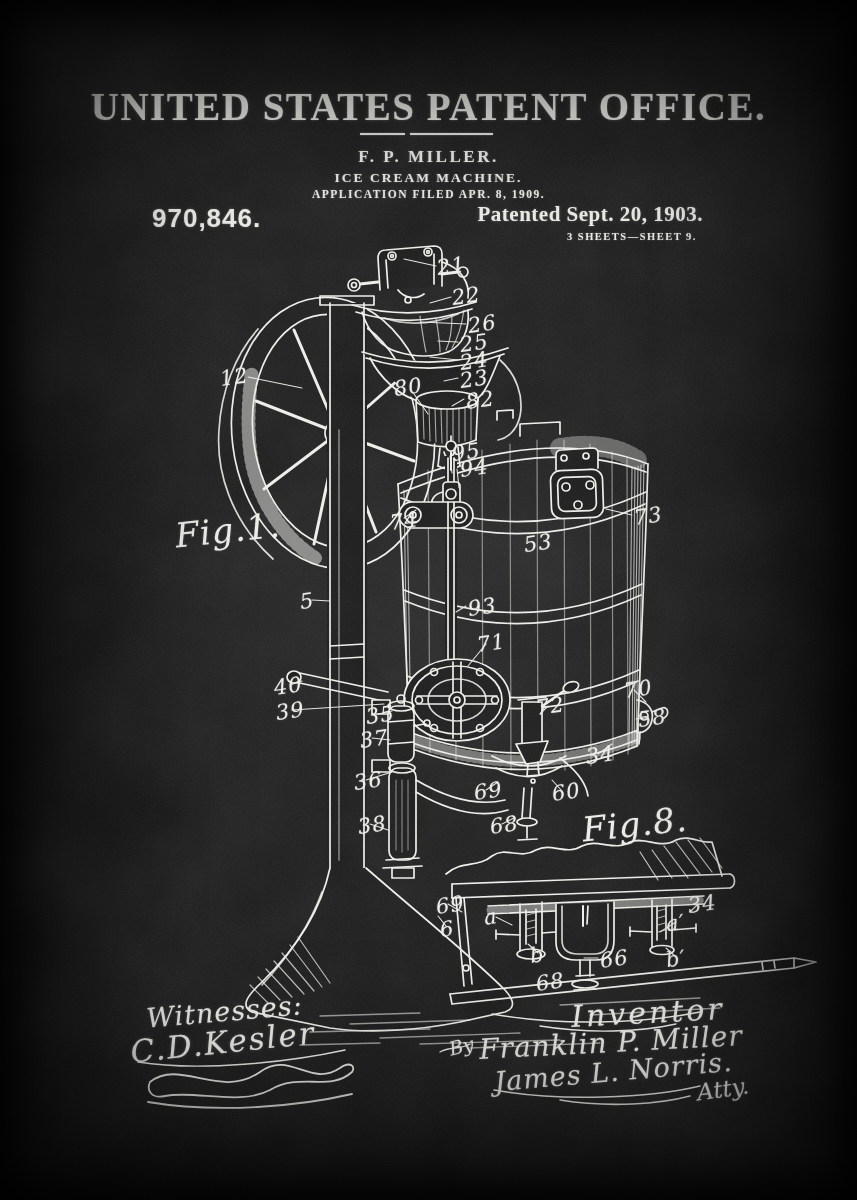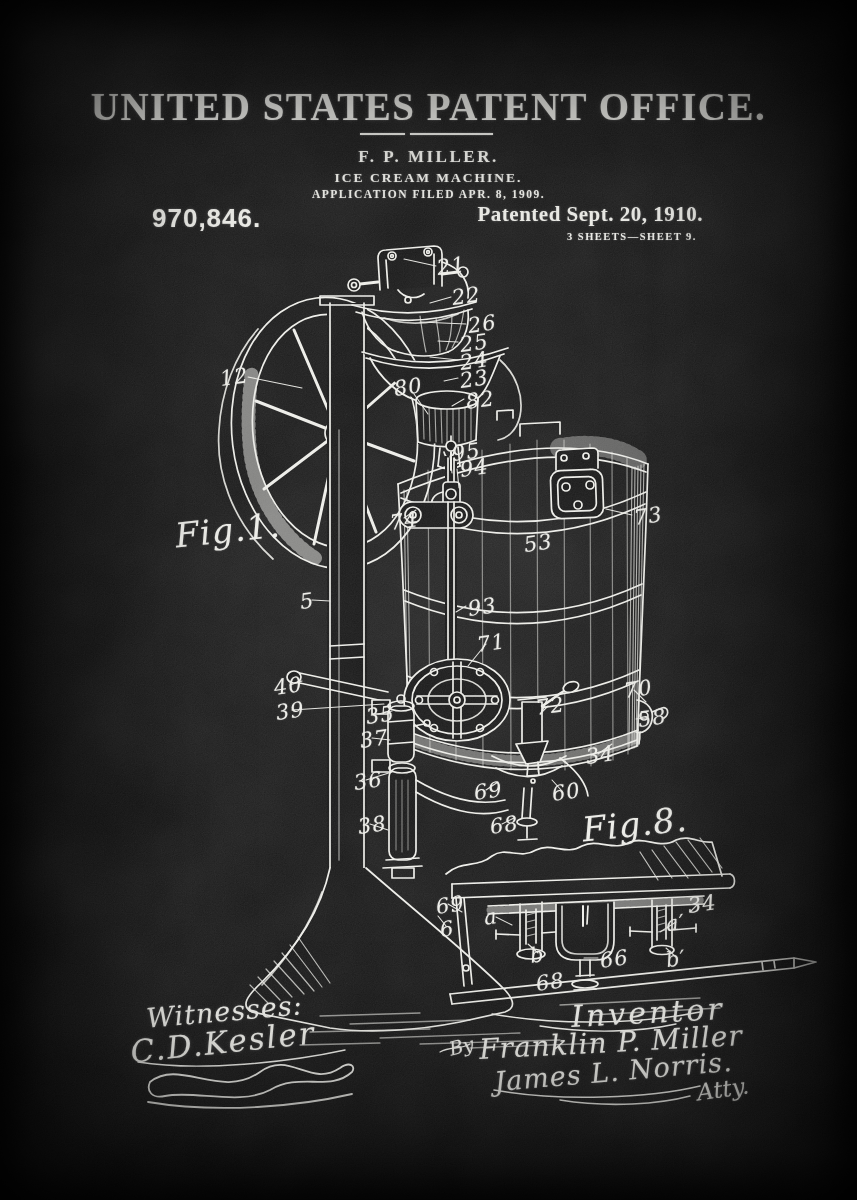--- a/index.html
+++ b/index.html
@@ -434,21 +434,21 @@
     </g>
   </svg>
 
   <div class="hdr title chalk">UNITED STATES PATENT OFFICE.</div>
   <div class="hline" style="top:133px;left:360px;width:45px;"></div>
   <div class="hline" style="top:133px;left:410px;width:83px;"></div>
   <div class="hdr line-fp chalk">F. P. MILLER.</div>
   <div class="hdr line-icm chalk">ICE CREAM MACHINE.</div>
   <div class="hdr line-app chalk">APPLICATION FILED APR. 8, 1909.</div>
   <div class="patnum chalk">970,846.</div>
-  <div class="patdate chalk">Patented Sept. 20, 1910.</div>
+  <div class="patdate chalk">Patented Sept. 20, 1903.</div>
   <div class="sheet chalk">3 SHEETS—SHEET 9.</div>
 
   <div id="anns">
       <span class="ann chalk" style="left: 437px; top: 254px;">21</span>
       <span class="ann chalk" style="left: 452px; top: 284px;">22</span>
       <span class="ann chalk" style="left: 468px; top: 312px;">26</span>
       <span class="ann chalk" style="left: 460px; top: 331px;">25</span>
       <span class="ann chalk" style="left: 460px; top: 349px;">24</span>
       <span class="ann chalk" style="left: 460px; top: 367px;">23</span>
       <span class="ann chalk" style="left: 466px; top: 388px;">82</span>

